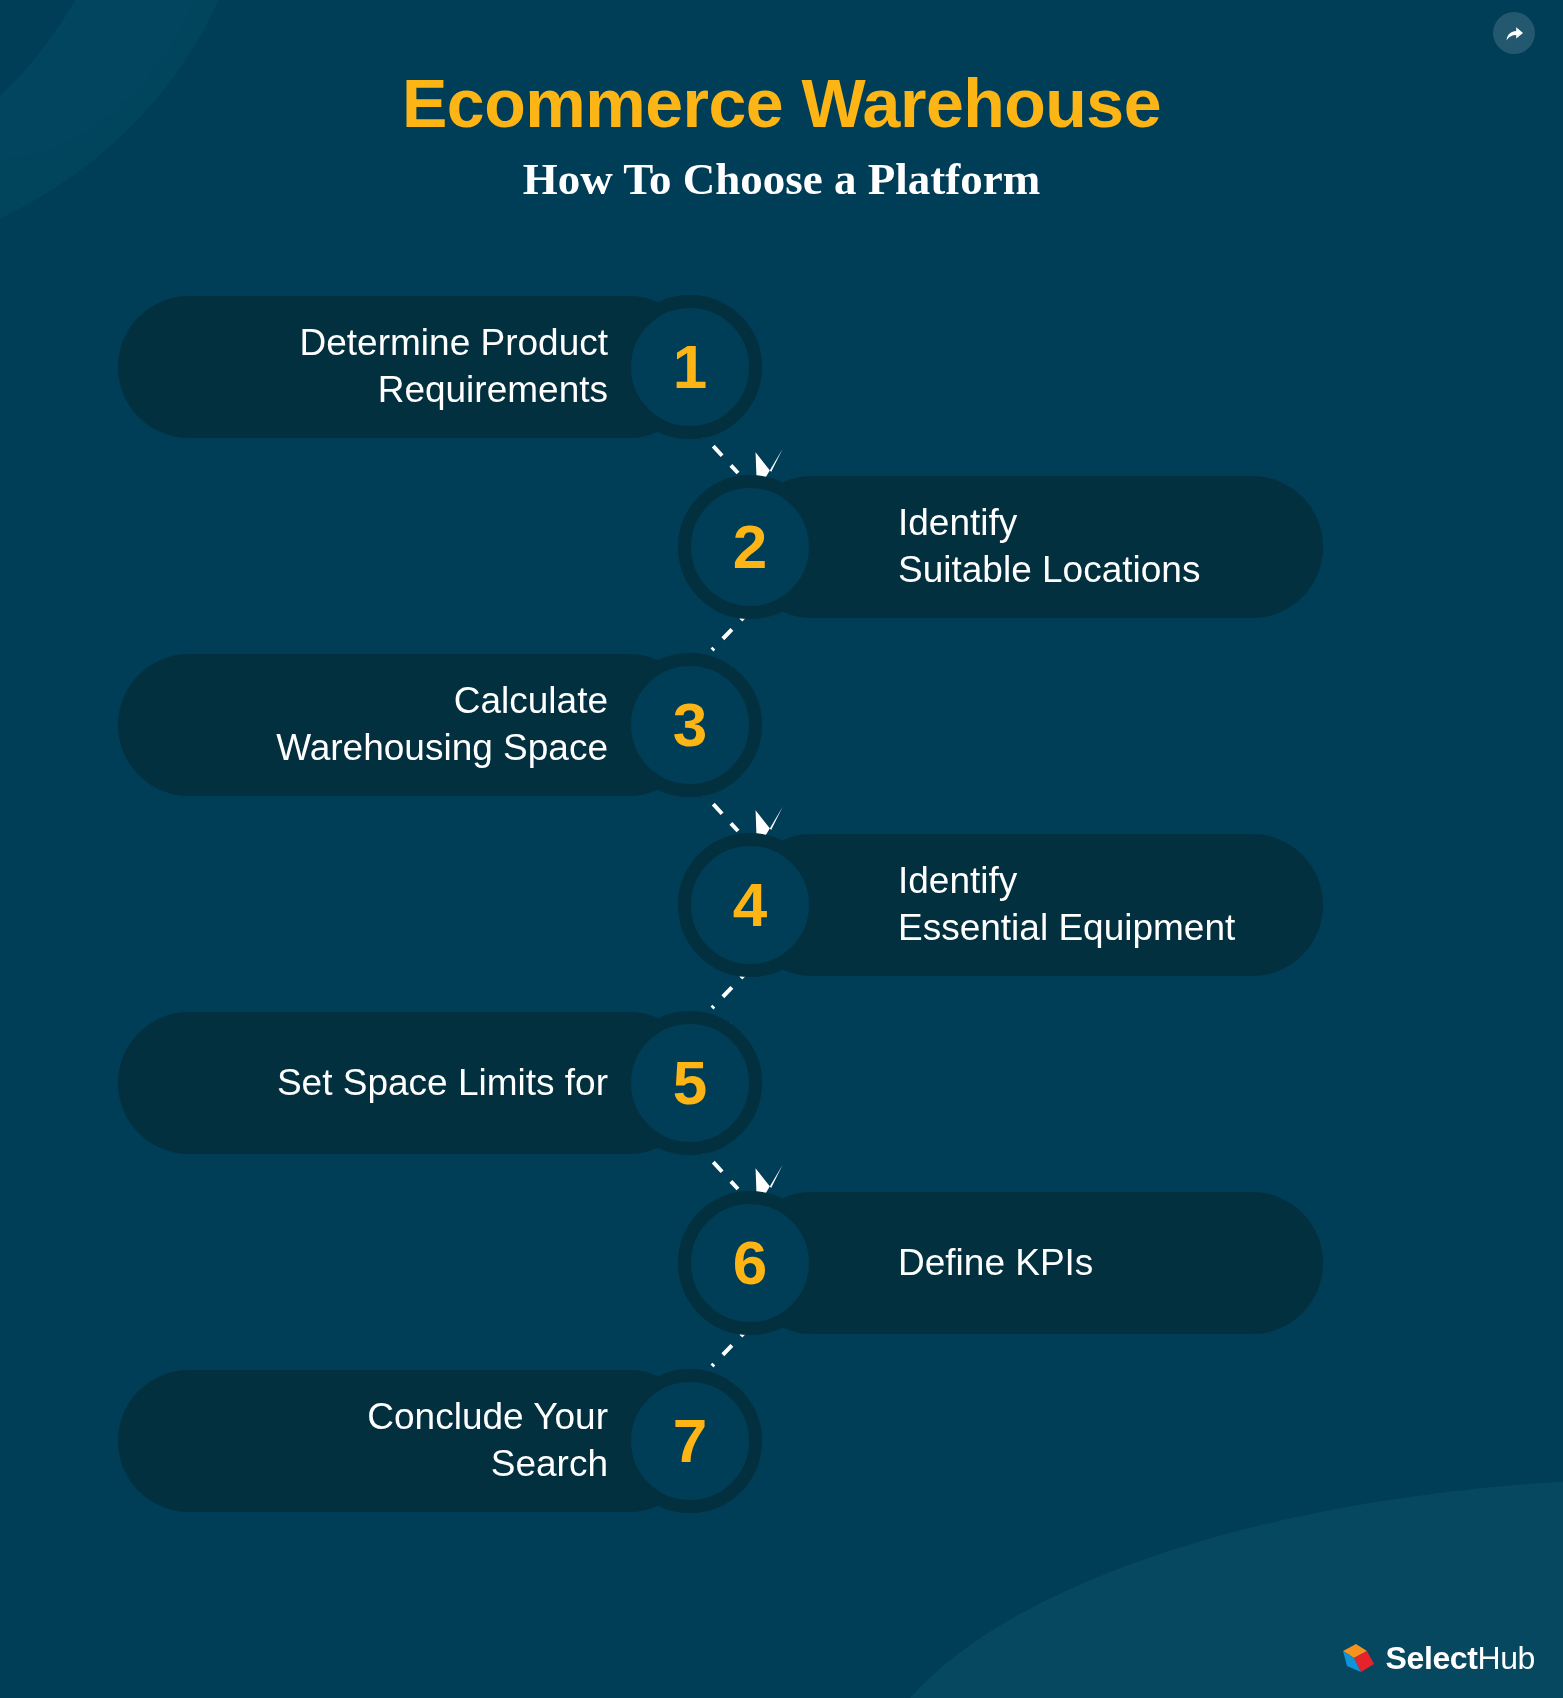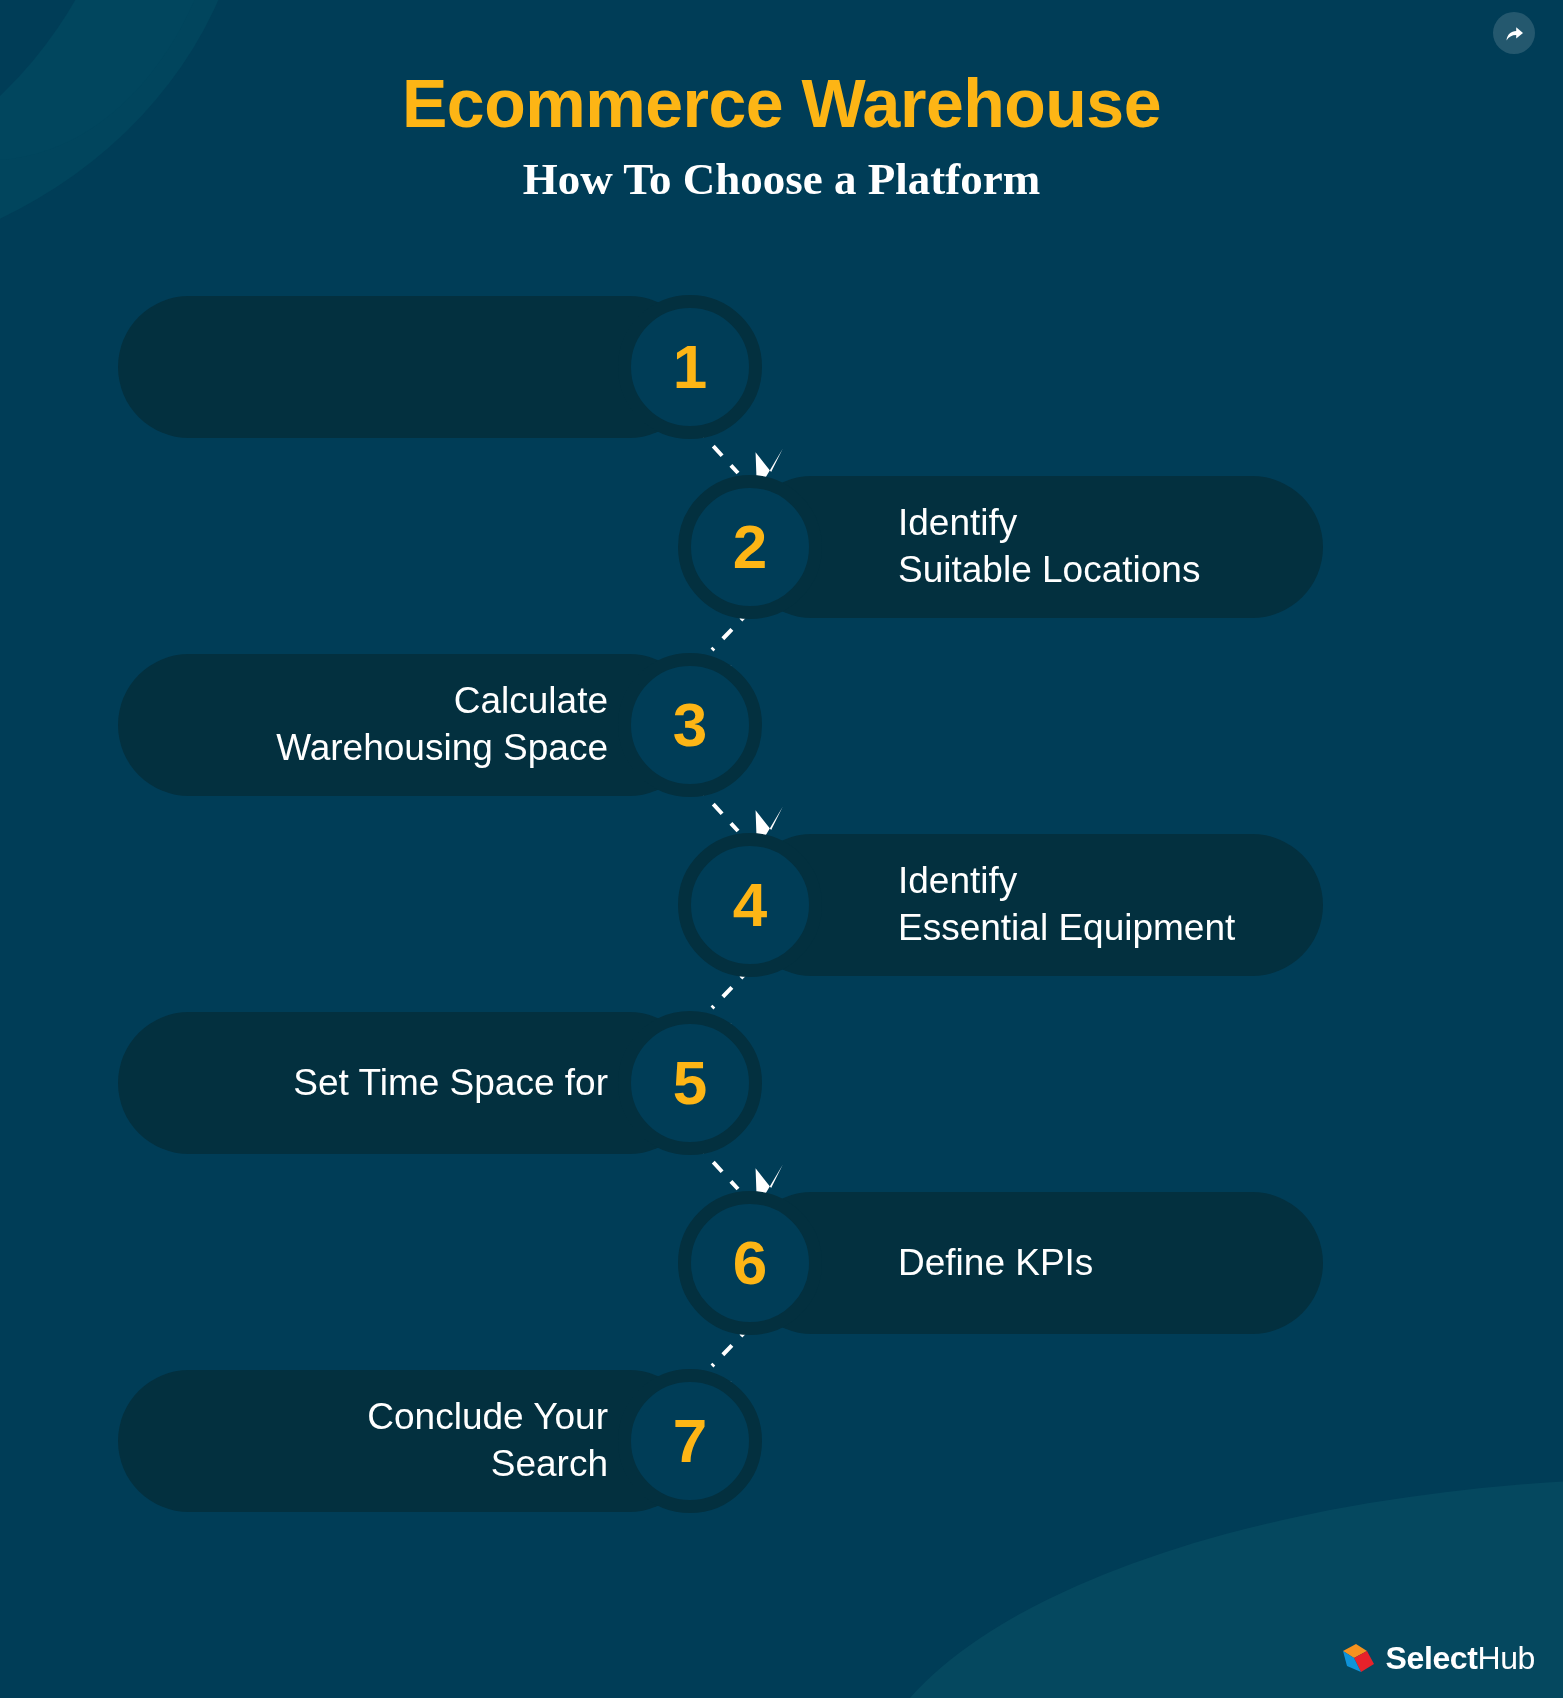--- a/index.html
+++ b/index.html
@@ -246,20 +246,24 @@
     <use href="#barb" transform="translate(757,1208) rotate(47)"></use>
 
     <line x1="768" y1="1308" x2="712" y2="1366" stroke="#ffffff" stroke-width="4" stroke-dasharray="13 13"></line>
     <use href="#barb" transform="translate(692,1386) rotate(133)"></use>
   </svg>
 
   <div class="steps">
 
     <div class="step left" style="top:0px;">
       <div class="pill left"></div>
+      <div class="label left">
+        <span>Determine Product</span>
+        <span>Requirements</span>
+      </div>
       <div class="circle left">
         <span class="num">1</span>
       </div>
     </div>
 
     <div class="step right" style="top:180px;">
       <div class="pill right"></div>
       <div class="circle right">
         <span class="num">2</span>
       </div>
@@ -287,21 +291,21 @@
       </div>
       <div class="label right">
         <span>Identify</span>
         <span>Essential Equipment</span>
       </div>
     </div>
 
     <div class="step left" style="top:716px;">
       <div class="pill left"></div>
       <div class="label left">
-        <span>Set Time Space for</span>
+        <span>Set Space Limits for</span>
       </div>
       <div class="circle left">
         <span class="num">5</span>
       </div>
     </div>
 
     <div class="step right" style="top:896px;">
       <div class="pill right"></div>
       <div class="circle right">
         <span class="num">6</span>

